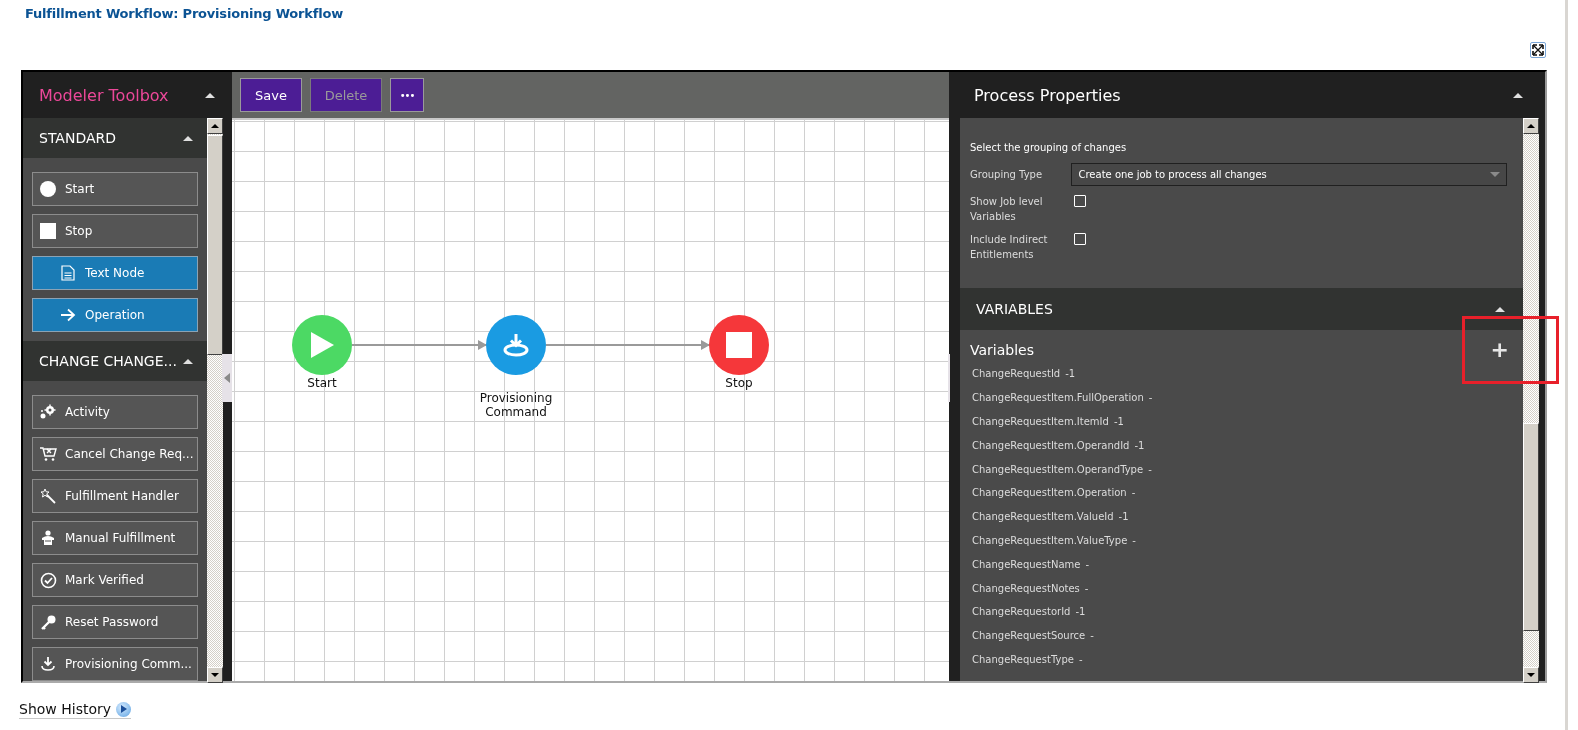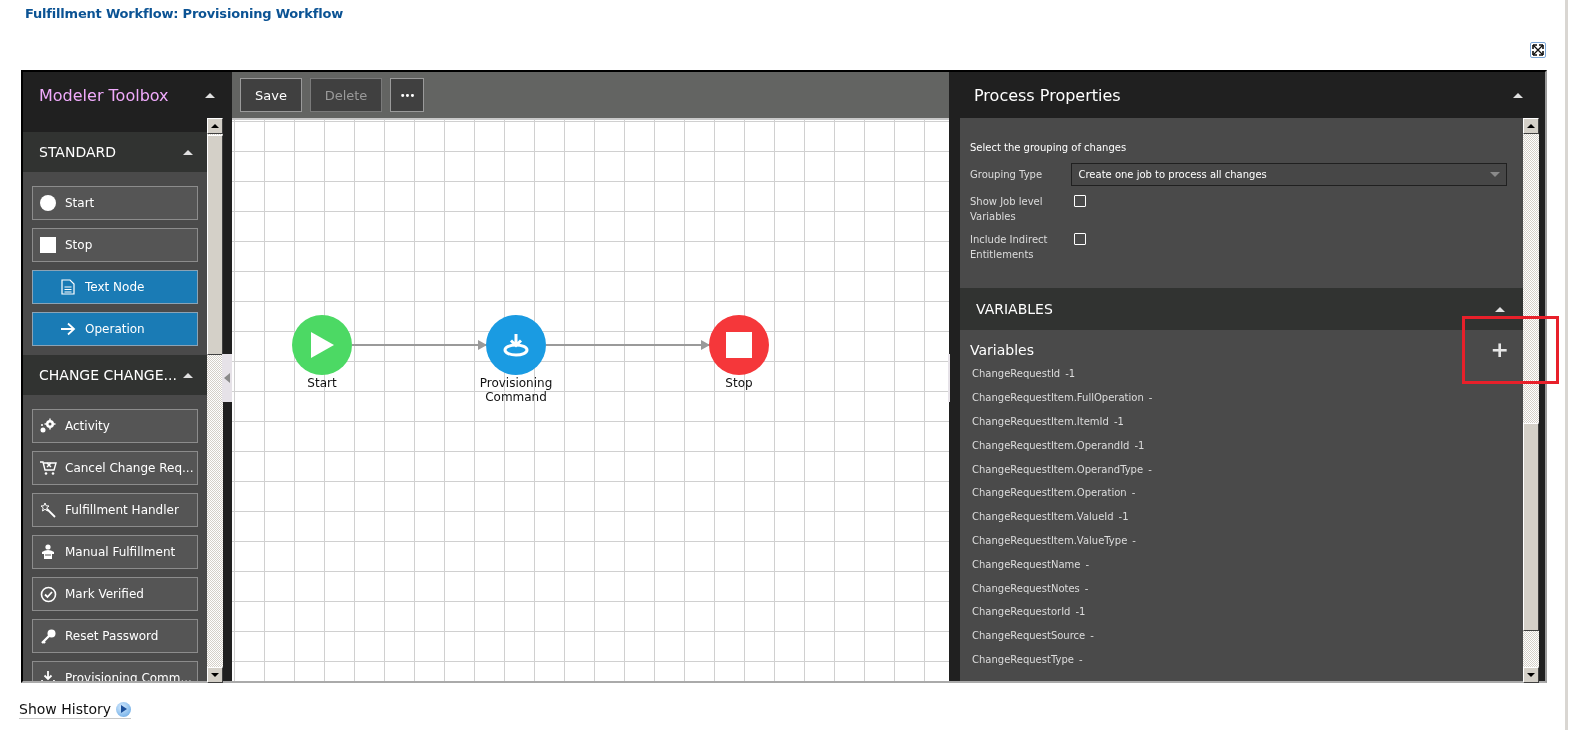--- a/index.html
+++ b/index.html
@@ -21,24 +21,24 @@
   .modeler {
     position: absolute; left: 21px; top: 70px; width: 1526px; height: 613px;
     background: #202020; border-top: 2px solid #000; border-left: 2px solid #000;
     border-right: 2px solid #9a9a9a; border-bottom: 2px solid #aaaaaa;
   }
 
   
   .toolbox { position: absolute; left: 0; top: 0; width: 208px; height: 100%; background: #202020; }
   .toolbox-header {
     height: 46px; display: flex; align-items: center; justify-content: space-between;
-    padding: 0 16px 0 16px; color: #f0abfc; font-size: 16px;
+    padding: 0 16px 0 16px; color: #ec4899; font-size: 16px;
   }
   .tri-up { width: 0; height: 0; border-left: 5px solid transparent; border-right: 5px solid transparent; border-bottom: 5px solid #e0e0e0; }
-  .toolbox-scroll { position: absolute; left: 0; top: 46px; width: 184px; bottom: 0; overflow: hidden; margin-top: 14px; }
+  .toolbox-scroll { position: absolute; left: 0; top: 46px; width: 184px; bottom: 0; overflow: hidden; }
   .section-header {
     height: 40px; background: #313331; display: flex; align-items: center;
     justify-content: space-between; padding: 0 14px 0 16px; color: #fff; font-size: 14px;
   }
   .section-body { background: #4a4a4a; padding: 14px 9px 1px 9px; }
   .tool-item {
     height: 34px; border: 1px solid #8c8c8c; background: #555555; margin-bottom: 8px;
     display: flex; align-items: center; color: #fff; font-size: 12px; padding-left: 6px; cursor: pointer;
   }
   .tool-item.active { background: #1a7bb5; border-color: #8ba3b5; padding-left: 26px; }
@@ -60,21 +60,21 @@
 
   .splitter-handle {
     position: absolute; width: 10px; height: 48px; background: #e6e2e8;
     display: flex; align-items: center; justify-content: center; cursor: pointer;
   }
 
   
   .canvas-wrap { position: absolute; left: 209px; top: 0; width: 717px; height: 100%; }
   .canvas-toolbar { height: 46px; background: #636462; display: flex; align-items: center; padding-left: 8px; gap: 8px; }
   .tb-btn {
-    height: 34px; border: 1px solid #9a9a9a; background: #404040; color: #fff; font-size: 13px;
+    height: 34px; border: 1px solid #9a9a9a; background: #4c1d95; color: #fff; font-size: 13px;
     display: flex; align-items: center; justify-content: center; cursor: pointer;
   }
   .tb-btn.disabled { color: #9a9a9a; border-color: #7a7a7a; }
   .canvas {
     position: absolute; left: 0; top: 46px; width: 717px; bottom: 0;
     background-color: #fff;
     background-image:
       linear-gradient(to right, #d0d0d0 1px, transparent 1px),
       linear-gradient(to bottom, #d0d0d0 1px, transparent 1px);
     background-size: 30px 30px;
@@ -293,21 +293,21 @@
 
       <div class="node" style="left:60px; top:195px; width:60px;">
         <div class="node-circle" style="background:#4cd964;">
           <svg width="26" height="28" viewBox="0 0 26 28">
               <path d="M2 1 L25 14 L2 27 z" fill="#fff"></path>
             </svg>
         </div>
         <div class="node-label">Start</div>
       </div>
 
-      <div class="node" style="left:234px; top:195px; width:100px;">
+      <div class="node" style="left:234px; top:195px; width:100px;gap:15px;">
         <div class="node-circle" style="background:#1a9be2;">
           <svg width="30" height="26" viewBox="0 0 30 26">
               <path d="M15 2 v11 M10 8.5 L15 13.5 L20 8.5" fill="none" stroke="#fff" stroke-width="3"></path>
               <ellipse cx="15" cy="18" rx="11" ry="5" fill="none" stroke="#fff" stroke-width="3"></ellipse>
             </svg>
         </div>
         <div class="node-label">
           <div>Provisioning</div>
           <div>Command</div>
         </div>

